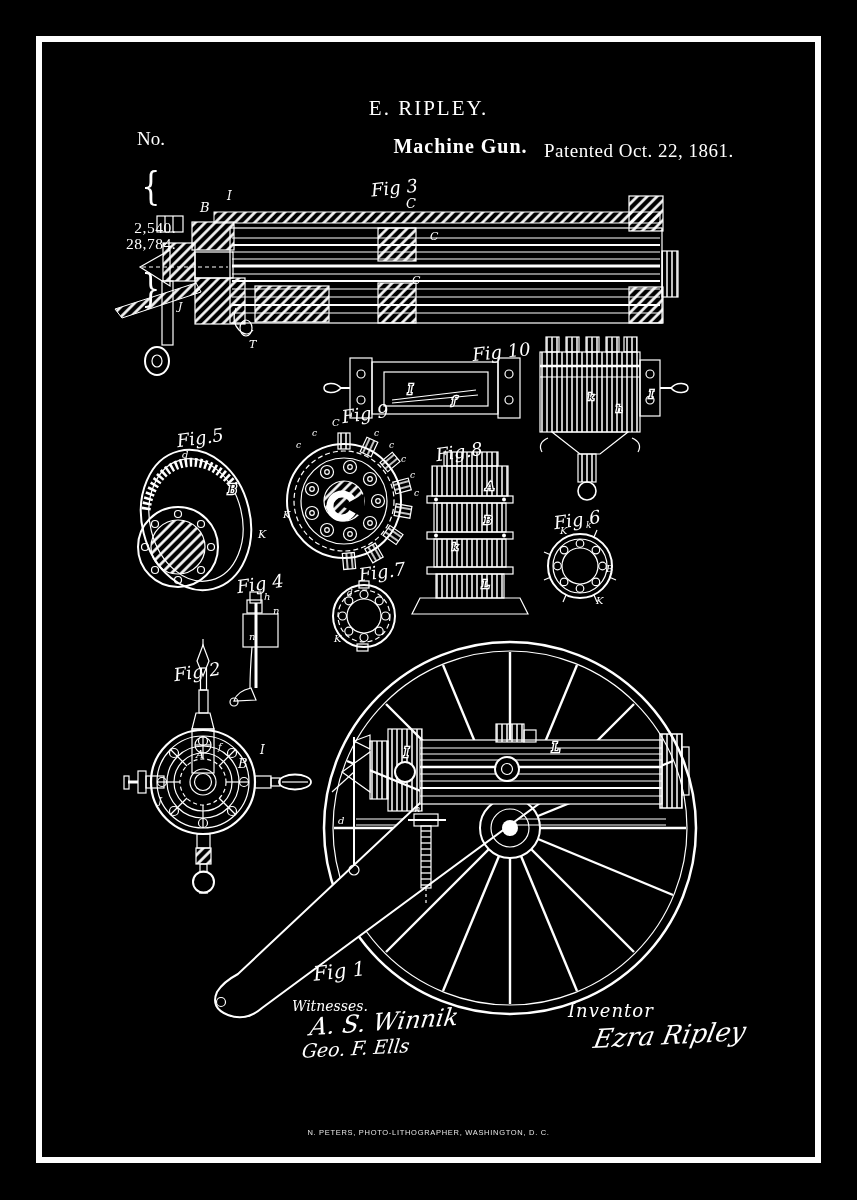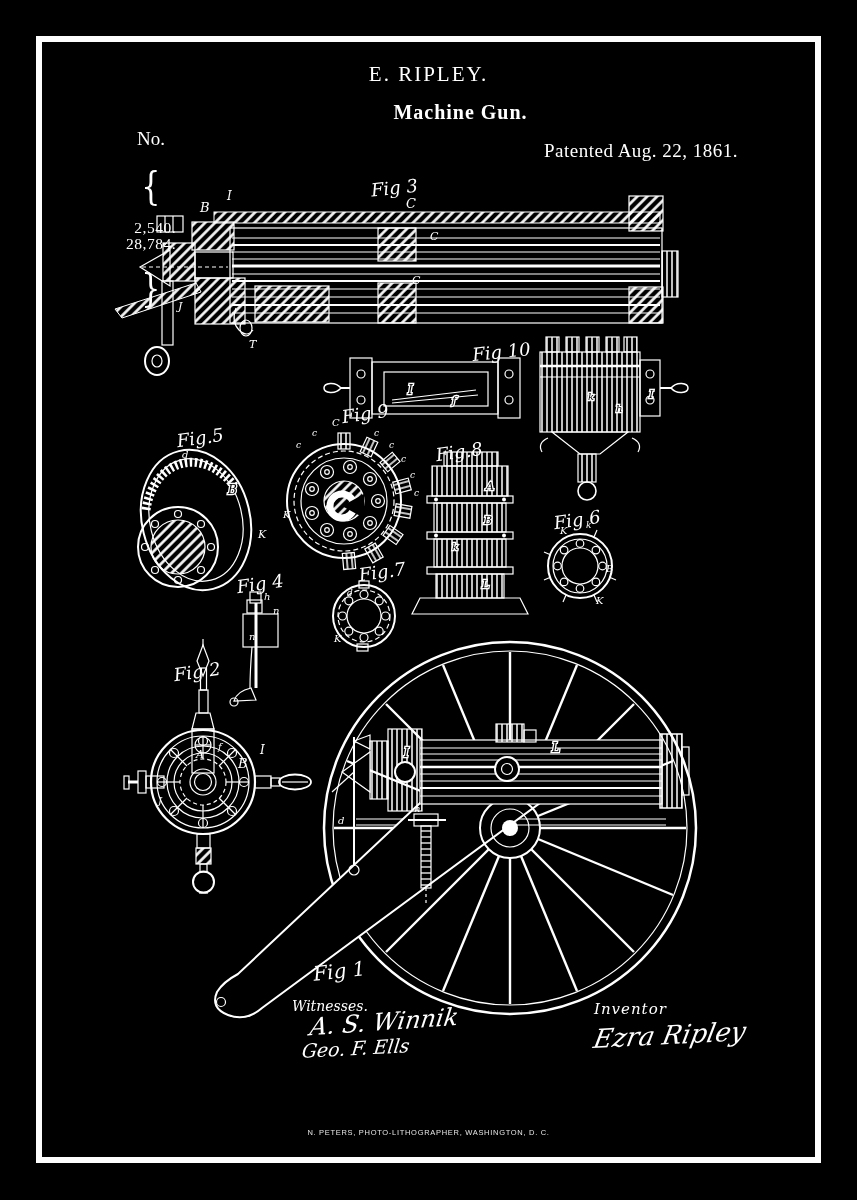--- a/index.html
+++ b/index.html
@@ -1,36 +1,36 @@
 <!DOCTYPE html>
 <html><head>
 <meta charset="utf-8">
 <style>
   html,body{margin:0;padding:0;background:#000;}
   body{position:relative;width:857px;height:1200px;overflow:hidden;
        font-family:"Liberation Serif",serif;color:#fff;}
   .frame{position:absolute;left:36px;top:36px;right:36px;bottom:37px;
          border:6px solid #fdfdfd;}
-  .center-text{position:absolute;left:0;width:857px;text-align:center;white-space:nowrap;}
+  .center-text{position:absolute;left:0;width:857px;text-align:center;white-space:nowrap;margin-top:34px;}
   .inventor-heading{top:62px;font-size:21px;letter-spacing:2px;}
   .patent-title{top:101px;font-size:20px;font-weight:bold;letter-spacing:1px;padding-left:32px;}
   .no-block{position:absolute;left:126px;top:128px;display:flex;align-items:center;gap:15px;flex-direction:column;}
   .no-label{font-size:19px;}
   .brace{font-size:40px;line-height:40px;font-family:"DejaVu Serif",serif;
          transform:scaleX(.75);font-weight:400;}
   .nums{display:flex;flex-direction:column;align-items:flex-end;
         font-size:15.5px;line-height:16px;letter-spacing:.5px;justify-content:flex-end;}
   .patent-date{position:absolute;left:544px;top:140px;font-size:19px;letter-spacing:.5px;}
   .script{font-family:"DejaVu Serif",serif;font-style:italic;}
   .witnesses-label{position:absolute;left:292px;top:998px;font-size:14px;}
   .witness-sig-1{position:absolute;left:310px;top:1008px;font-size:24px;
                  transform:rotate(-4deg) skewX(-12deg);}
   .witness-sig-2{position:absolute;left:302px;top:1037px;font-size:19px;
                  transform:rotate(-3deg) skewX(-10deg);}
-  .inventor-label{position:absolute;left:594px;top:1000px;font-size:15px;letter-spacing:1px;}
+  .inventor-label{position:absolute;left:568px;top:1000px;font-size:18px;letter-spacing:1px;}
   .inventor-sig{position:absolute;left:594px;top:1020px;font-size:26px;
                 transform:rotate(-3deg) skewX(-14deg);}
   .imprint{position:absolute;left:0;top:1128px;width:857px;text-align:center;
            font-family:"Liberation Sans",sans-serif;font-size:7.5px;
            letter-spacing:.7px;color:#e6e6e6;}
   svg.art{position:absolute;left:0;top:0;}
   .figlabel{fill:#fff;font-family:"DejaVu Serif",serif;font-style:italic;
             font-size:18px;text-anchor:middle;}
   .figlabel-lg{font-size:20px;}
   .ref-letter{fill:#fff;font-family:"DejaVu Serif",serif;font-style:italic;}
@@ -47,21 +47,21 @@
 <div class="no-block">
   <span class="no-label">No.</span>
   <span class="brace">{</span>
   <span class="nums">
     <span>2,540.</span>
     <span>28,784.</span>
   </span>
   <span class="brace">}</span>
 </div>
 
-<div class="patent-date">Patented Aug. 22, 1861.</div>
+<div class="patent-date">Patented Oct. 22, 1861.</div>
 
 <svg class="art" width="857" height="1200" viewBox="0 0 857 1200">
   <defs>
     <pattern id="hd" patternUnits="userSpaceOnUse" width="7" height="7" patternTransform="rotate(45)">
       <line x1="1.5" y1="0" x2="1.5" y2="7" stroke="#fff" stroke-width="2.6"></line>
     </pattern>
     <pattern id="hv" patternUnits="userSpaceOnUse" width="5" height="5">
       <line x1="2" y1="0" x2="2" y2="5" stroke="#fff" stroke-width="1.5"></line>
     </pattern>
     <pattern id="hh" patternUnits="userSpaceOnUse" width="6" height="6">

